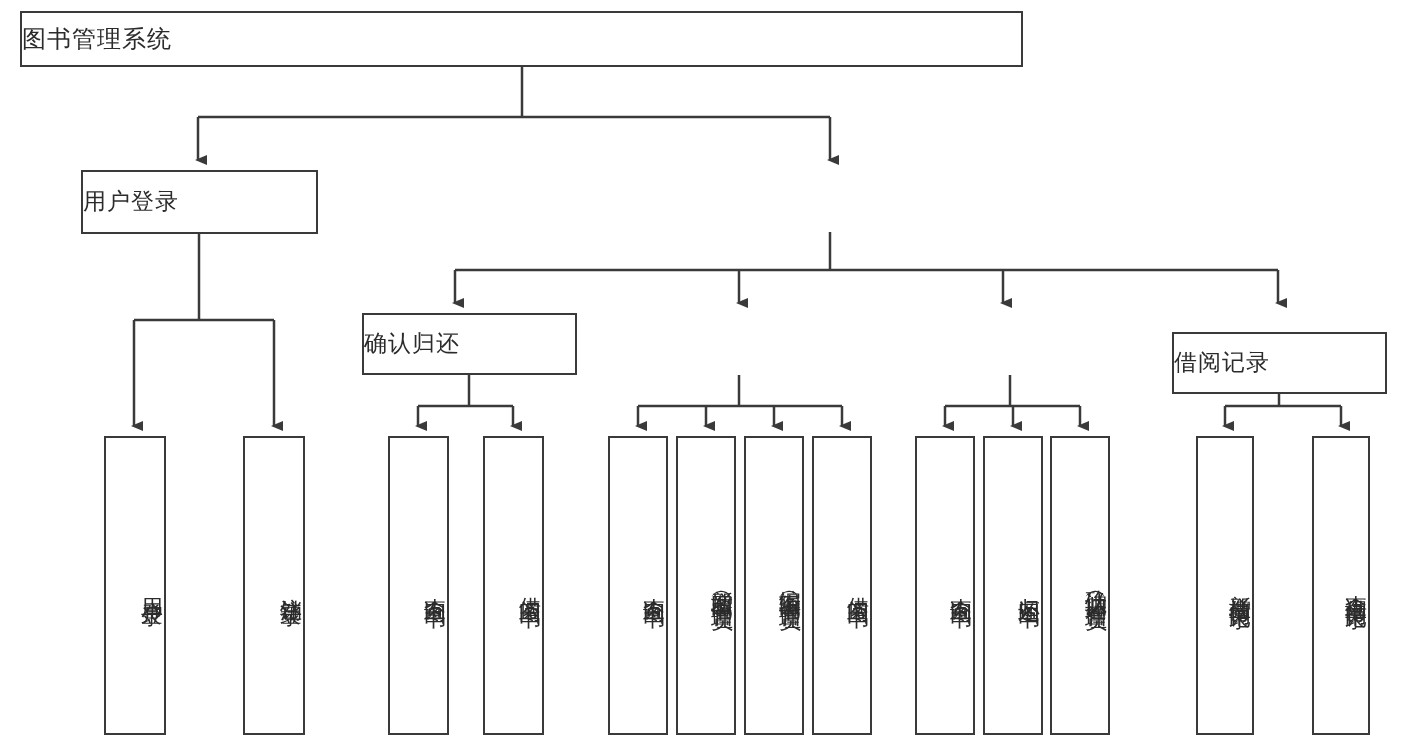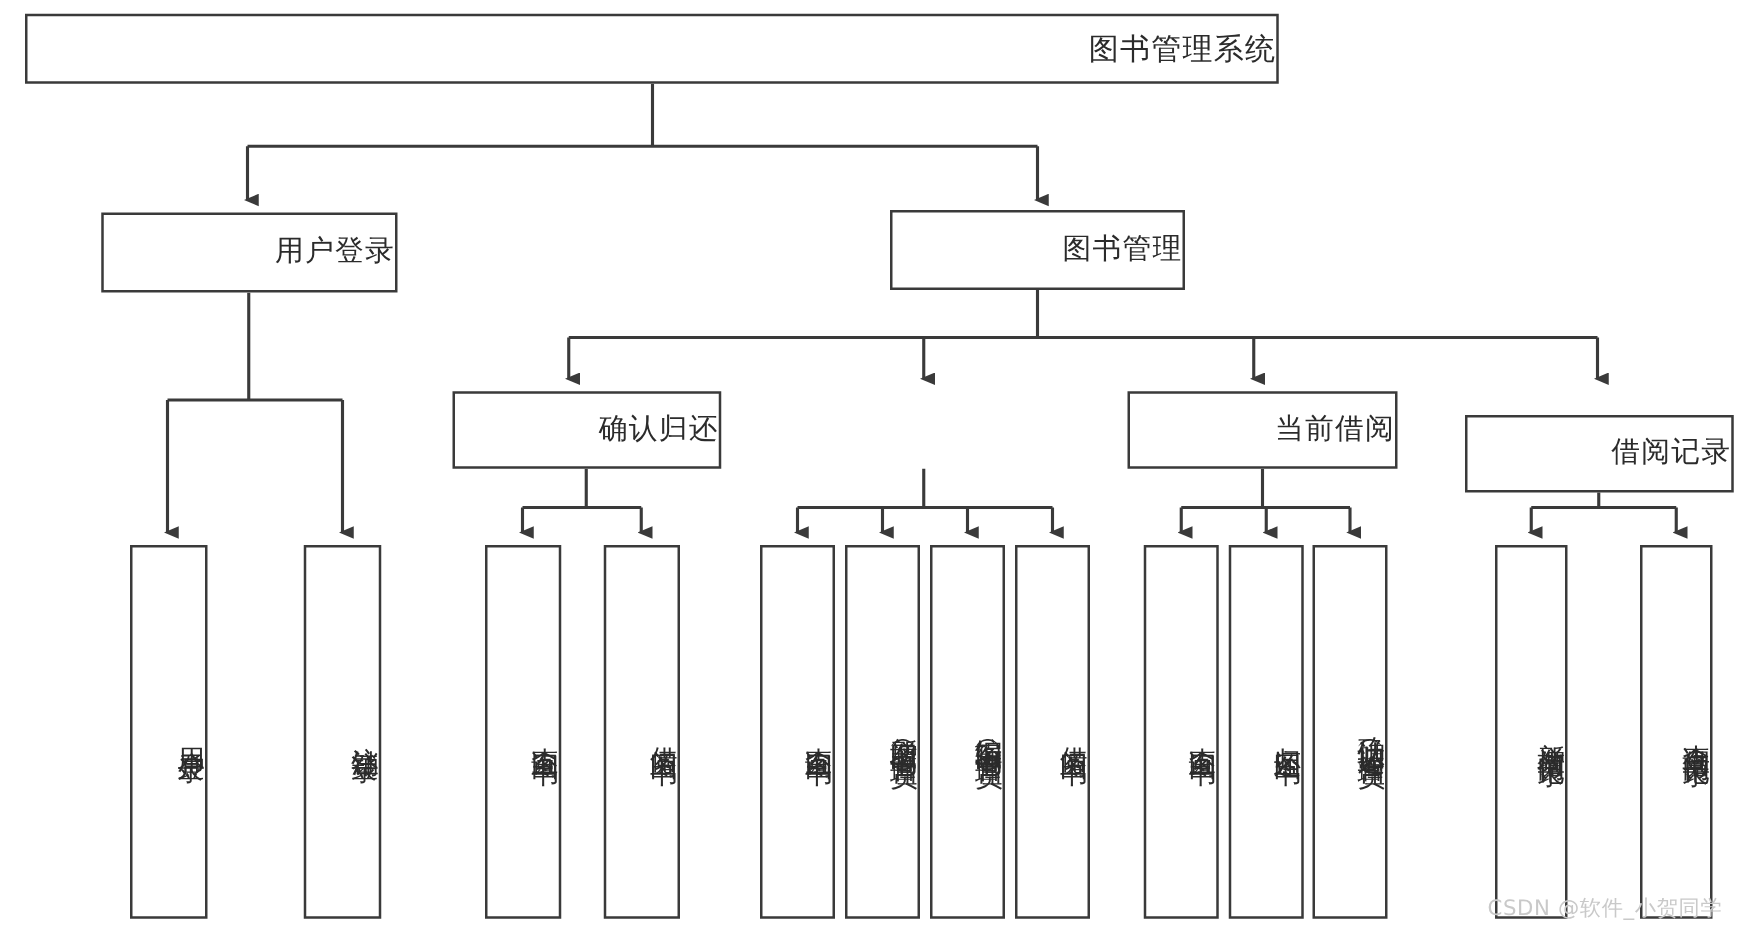--- a/index.html
+++ b/index.html
@@ -26,21 +26,21 @@
     height: 747px;
     pointer-events: none;
   }
   .node {
     position: absolute;
     box-sizing: border-box;
     background: #ffffff;
     border: 2.5px solid #3a3a3a;
     display: flex;
     align-items: center;
-    justify-content: flex-end;
+    justify-content: flex-start;
     color: #2b2b2b;
   }
   .node.horiz {
     font-size: 23px;
     letter-spacing: 1px;
     line-height: 1.1;
   }
   .node.root {
     font-size: 24px;
   }
@@ -126,29 +126,23 @@
     </g>
   </svg>
 
   <div class="node horiz root" style="left:20px; top:11px; width:1003px; height:56px;">
     <span>图书管理系统</span>
   </div>
 
   <div class="node horiz" style="left:81px; top:170px; width:237px; height:64px;">
     <span>用户登录</span>
   </div>
-  <div class="node horiz" style="left:712px; top:168px; width:236px; height:64px;">
-    <span>图书管理</span>
-  </div>
 
   <div class="node horiz" style="left:362px; top:313px; width:215px; height:62px;">
     <span>确认归还</span>
-  </div>
-  <div class="node horiz" style="left:902px; top:313px; width:216px; height:62px;">
-    <span>当前借阅</span>
   </div>
   <div class="node horiz" style="left:1172px; top:332px; width:215px; height:62px;">
     <span>借阅记录</span>
   </div>
 
   <div class="node vert" style="left:104px; top:436px; width:62px; height:299px;">
     <span class="vlabel">用户登录</span>
   </div>
   <div class="node vert" style="left:243px; top:436px; width:62px; height:299px;">
     <span class="vlabel">注销登录</span>
@@ -184,15 +178,14 @@
     <span class="vlabel">确认归还（管理员）</span>
   </div>
 
   <div class="node vert" style="left:1196px; top:436px; width:58px; height:299px;">
     <span class="vlabel">新增借阅记录</span>
   </div>
   <div class="node vert" style="left:1312px; top:436px; width:58px; height:299px;">
     <span class="vlabel">查询借阅记录</span>
   </div>
 
-  <div class="watermark" style="left:1190px; top:715px;">CSDN @软件_小贺同学</div>
 
 </div>
 
 </body></html>

